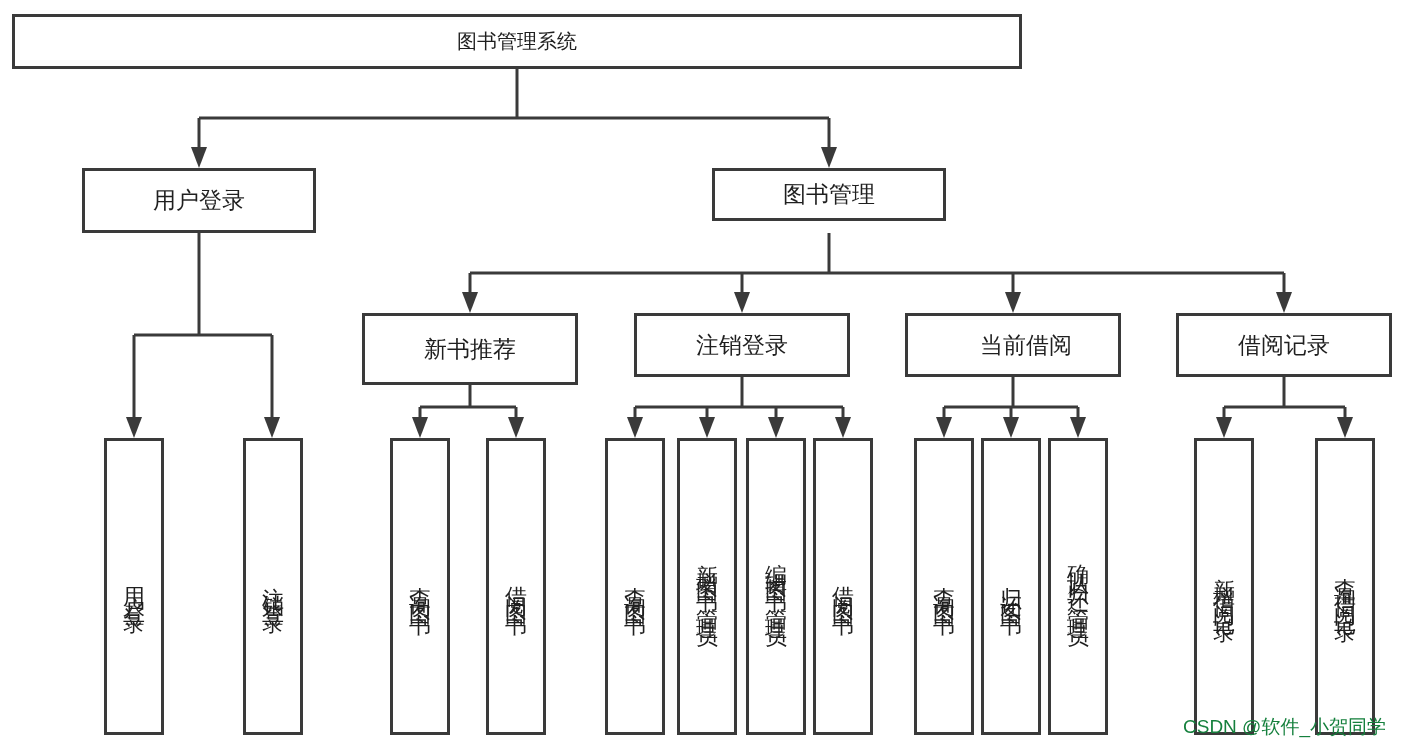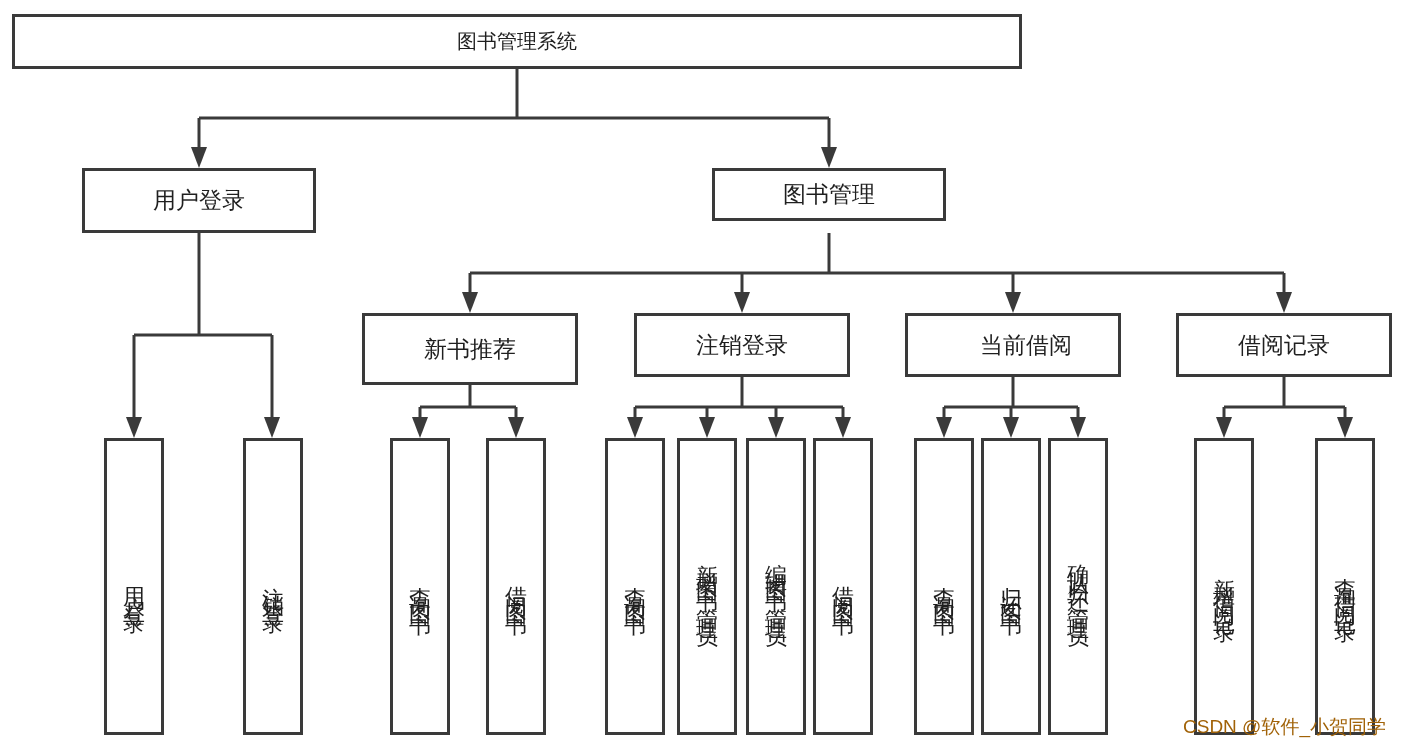--- a/index.html
+++ b/index.html
@@ -55,21 +55,21 @@
     font-size: 22px;
     letter-spacing: 9px;
     line-height: 1;
     white-space: nowrap;
   }
   #watermark {
     position: absolute;
     left: 1183px;
     top: 714px;
     font-size: 19px;
-    color: #a16207;
+    color: #15803d;
     z-index: 5;
     white-space: nowrap;
   }
 </style>
 </head>
 <body>
 
 <div id="canvas">
 
   <svg id="connector-layer" viewBox="0 0 1405 747" xmlns="http://www.w3.org/2000/svg">

